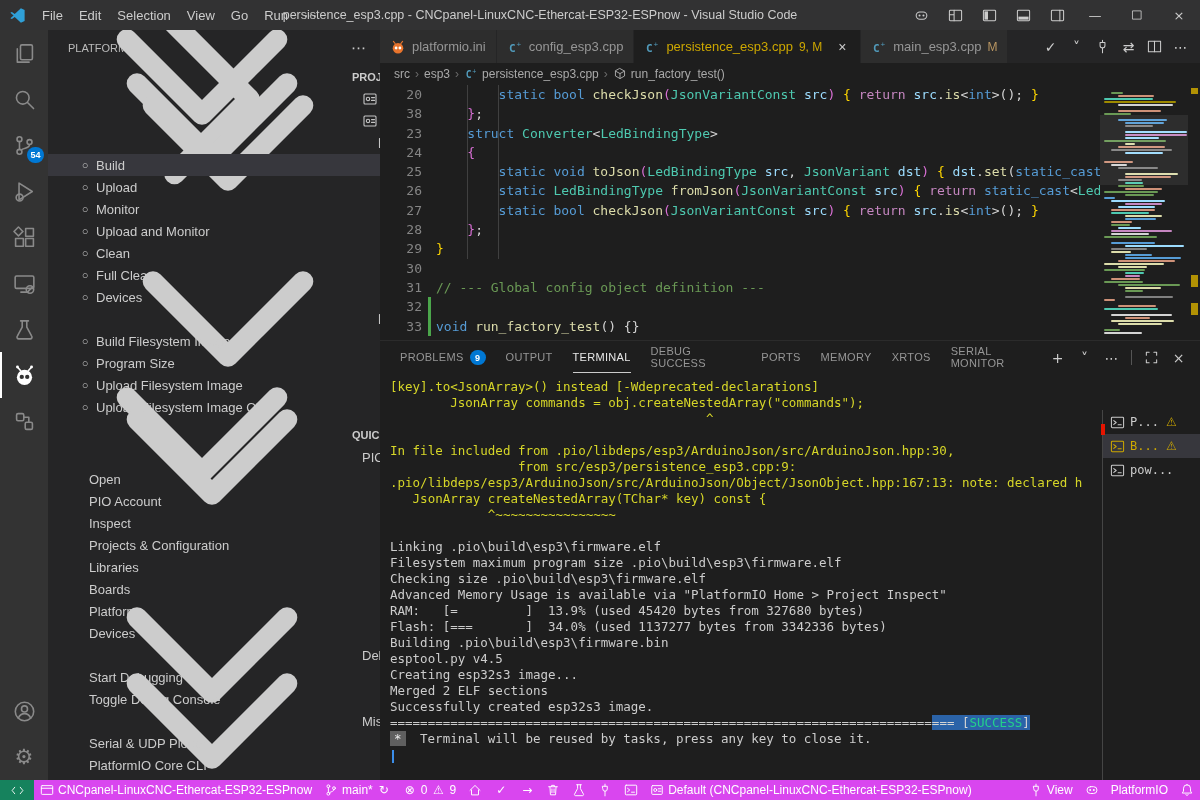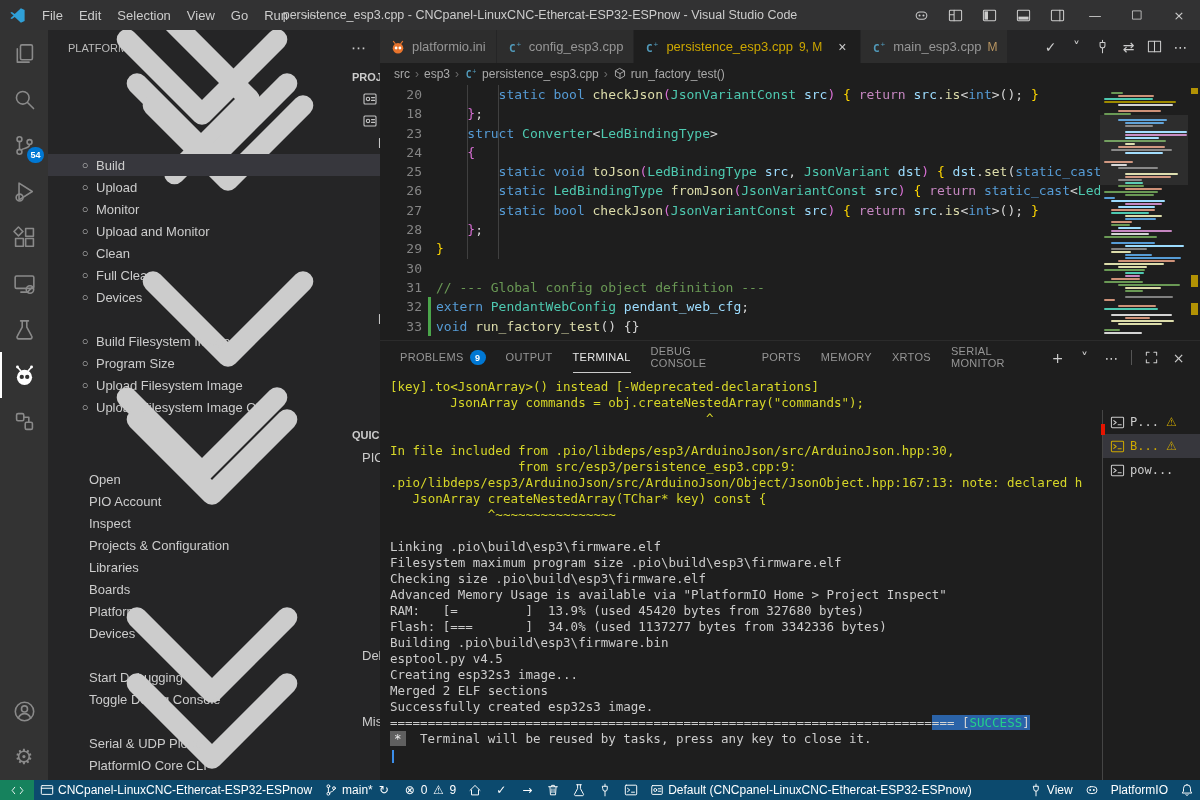--- a/index.html
+++ b/index.html
@@ -103,21 +103,21 @@
 
   .term-list{position:absolute;top:36px;right:0;width:97px;bottom:0;border-left:1px solid #454545}
   .red-mark{position:absolute;left:-2px;top:14px;width:4px;height:11px;background:#e51400}
   .tl-item{height:24px;display:flex;align-items:center;gap:5px;padding-left:7px;font-size:12px;color:#cccccc;white-space:nowrap}
   .tl-item .icon{width:15px;height:15px}
   .tl-item.sel{background:#37373d}
   .tl-item.warncolor .icon,.tl-item.warncolor .tl-label{color:#cca700}
   .tl-warn{color:#cca700;font-size:12px;margin-left:2px;font-family:"DejaVu Sans",sans-serif}
 
   
-  .statusbar{position:absolute;bottom:0;left:0;right:0;height:20px;background:#0c4a6e;display:flex;align-items:center;color:#fff;z-index:9}
+  .statusbar{position:absolute;bottom:0;left:0;right:0;height:20px;background:#d946ef;display:flex;align-items:center;color:#fff;z-index:9}
   .sb-remote{width:34px;height:100%;background:#16825d;display:flex;align-items:center;justify-content:center;flex:none}
   .sb-remote .icon{width:13px;height:13px}
   .sb-item{display:flex;align-items:center;gap:4px;padding:0 6px;height:100%;font-size:12px;white-space:nowrap}
   .sb-item .icon{width:14px;height:14px;font-size:12px}
   .sb-left{display:flex;flex:1;min-width:0;overflow:hidden;height:100%}
   .sb-right{display:flex;height:100%;flex:none}
 </style>
 </head>
 <body>
 
@@ -566,31 +566,31 @@
               <path d="M8 1.8l5.2 2.9v5.6L8 13.2 2.8 10.3V4.7z"></path>
               <path d="M2.8 4.7L8 7.5l5.2-2.8M8 7.5v5.7"></path>
             </svg>
           </span>
           <span>run_factory_test()</span>
         </span>
       </div>
     <div class="codearea">
       <div class="code-scroll" id="code">
           <div class="code-line"><span class="ln">20</span><span class="gut"></span><span><span class="cs-k">        static bool </span><span class="cs-f">checkJson</span><span class="cs-pp">(</span><span class="cs-t">JsonVariantConst</span><span class="cs-w"> </span><span class="cs-v">src</span><span class="cs-pp">)</span><span class="cs-w"> </span><span class="cs-y2">{</span><span class="cs-w"> </span><span class="cs-c">return</span><span class="cs-w"> </span><span class="cs-v">src</span><span class="cs-w">.</span><span class="cs-f">is</span><span class="cs-w">&lt;</span><span class="cs-k">int</span><span class="cs-w">&gt;(); </span><span class="cs-y2">}</span></span></div>
-          <div class="code-line"><span class="ln">18</span><span class="gut"></span><span><span class="cs-w">    </span><span class="cs-pp">}</span><span class="cs-w">;</span></span></div>
+          <div class="code-line"><span class="ln">38</span><span class="gut"></span><span><span class="cs-w">    </span><span class="cs-pp">}</span><span class="cs-w">;</span></span></div>
           <div class="code-line"><span class="ln">23</span><span class="gut"></span><span><span class="cs-w">    </span><span class="cs-k">struct</span><span class="cs-w"> </span><span class="cs-t">Converter</span><span class="cs-w">&lt;</span><span class="cs-t">LedBindingType</span><span class="cs-w">&gt;</span></span></div>
           <div class="code-line"><span class="ln">24</span><span class="gut"></span><span><span class="cs-w">    </span><span class="cs-pp">{</span></span></div>
           <div class="code-line"><span class="ln">25</span><span class="gut"></span><span><span class="cs-k">        static void </span><span class="cs-f">toJson</span><span class="cs-pp">(</span><span class="cs-t">LedBindingType</span><span class="cs-w"> </span><span class="cs-v">src</span><span class="cs-w">, </span><span class="cs-t">JsonVariant</span><span class="cs-w"> </span><span class="cs-v">dst</span><span class="cs-pp">)</span><span class="cs-w"> </span><span class="cs-y2">{</span><span class="cs-w"> </span><span class="cs-v">dst</span><span class="cs-w">.</span><span class="cs-f">set</span><span class="cs-w">(</span><span class="cs-k">static_cast</span></span></div>
           <div class="code-line"><span class="ln">26</span><span class="gut"></span><span><span class="cs-k">        static </span><span class="cs-t">LedBindingType</span><span class="cs-w"> </span><span class="cs-f">fromJson</span><span class="cs-pp">(</span><span class="cs-t">JsonVariantConst</span><span class="cs-w"> </span><span class="cs-v">src</span><span class="cs-pp">)</span><span class="cs-w"> </span><span class="cs-y2">{</span><span class="cs-w"> </span><span class="cs-c">return</span><span class="cs-w"> </span><span class="cs-k">static_cast</span><span class="cs-w">&lt;</span><span class="cs-t">Led</span></span></div>
           <div class="code-line"><span class="ln">27</span><span class="gut"></span><span><span class="cs-k">        static bool </span><span class="cs-f">checkJson</span><span class="cs-pp">(</span><span class="cs-t">JsonVariantConst</span><span class="cs-w"> </span><span class="cs-v">src</span><span class="cs-pp">)</span><span class="cs-w"> </span><span class="cs-y2">{</span><span class="cs-w"> </span><span class="cs-c">return</span><span class="cs-w"> </span><span class="cs-v">src</span><span class="cs-w">.</span><span class="cs-f">is</span><span class="cs-w">&lt;</span><span class="cs-k">int</span><span class="cs-w">&gt;(); </span><span class="cs-y2">}</span></span></div>
           <div class="code-line"><span class="ln">28</span><span class="gut"></span><span><span class="cs-w">    </span><span class="cs-pp">}</span><span class="cs-w">;</span></span></div>
           <div class="code-line"><span class="ln">29</span><span class="gut"></span><span><span class="cs-y2">}</span></span></div>
           <div class="code-line"><span class="ln">30</span><span class="gut"></span><span></span></div>
           <div class="code-line"><span class="ln">31</span><span class="gut"></span><span><span class="cs-cm">// --- Global config object definition ---</span></span></div>
-          <div class="code-line"><span class="ln">32</span><span class="gut mod"></span><span><span class="cs-k">extern</span><span class="cs-w"> </span><span class="cs-t">PendantWebConfig</span><span class="cs-w"> </span><span class="cs-v">pendant_web_cfg</span><span class="cs-w">;</span></span></div>
+          <div class="code-line"><span class="ln">32</span><span class="gut mod"></span></div>
           <div class="code-line"><span class="ln">33</span><span class="gut mod"></span><span><span class="cs-k">void</span><span class="cs-w"> </span><span class="cs-f">run_factory_test</span><span class="cs-w">() {}</span></span></div>
         </div>
       <div class="guide" style="left:87px;height:174px"></div>
       <div class="guide" style="left:118px;height:174px"></div>
       <div class="minimap" id="minimap">
           <div class="mm-row" style="background: transparent;"></div>
           <div class="mm-row" style="margin-left: 11px; width: 12.4833px; background: rgb(106, 153, 85);"></div>
           <div class="mm-row" style="margin-left: 18px; width: 35.7132px; background: rgb(206, 145, 120);"></div>
           <div class="mm-row" style="margin-left: 4px; width: 49.2469px; background: rgb(78, 201, 176);"></div>
           <div class="mm-row" style="background: rgb(158, 138, 0); width: 72px; margin-left: 4px;"></div>
@@ -686,21 +686,21 @@
             <span class="ul">PROBLEMS</span>
             <span class="pbadge">9</span>
           </div>
           <div class="ptab">
             <span class="ul">OUTPUT</span>
           </div>
           <div class="ptab active">
             <span class="ul">TERMINAL</span>
           </div>
           <div class="ptab">
-            <span class="ul">DEBUG CONSOLE</span>
+            <span class="ul">DEBUG SUCCESS</span>
           </div>
           <div class="ptab">
             <span class="ul">PORTS</span>
           </div>
           <div class="ptab">
             <span class="ul">MEMORY</span>
           </div>
           <div class="ptab">
             <span class="ul">XRTOS</span>
           </div>

